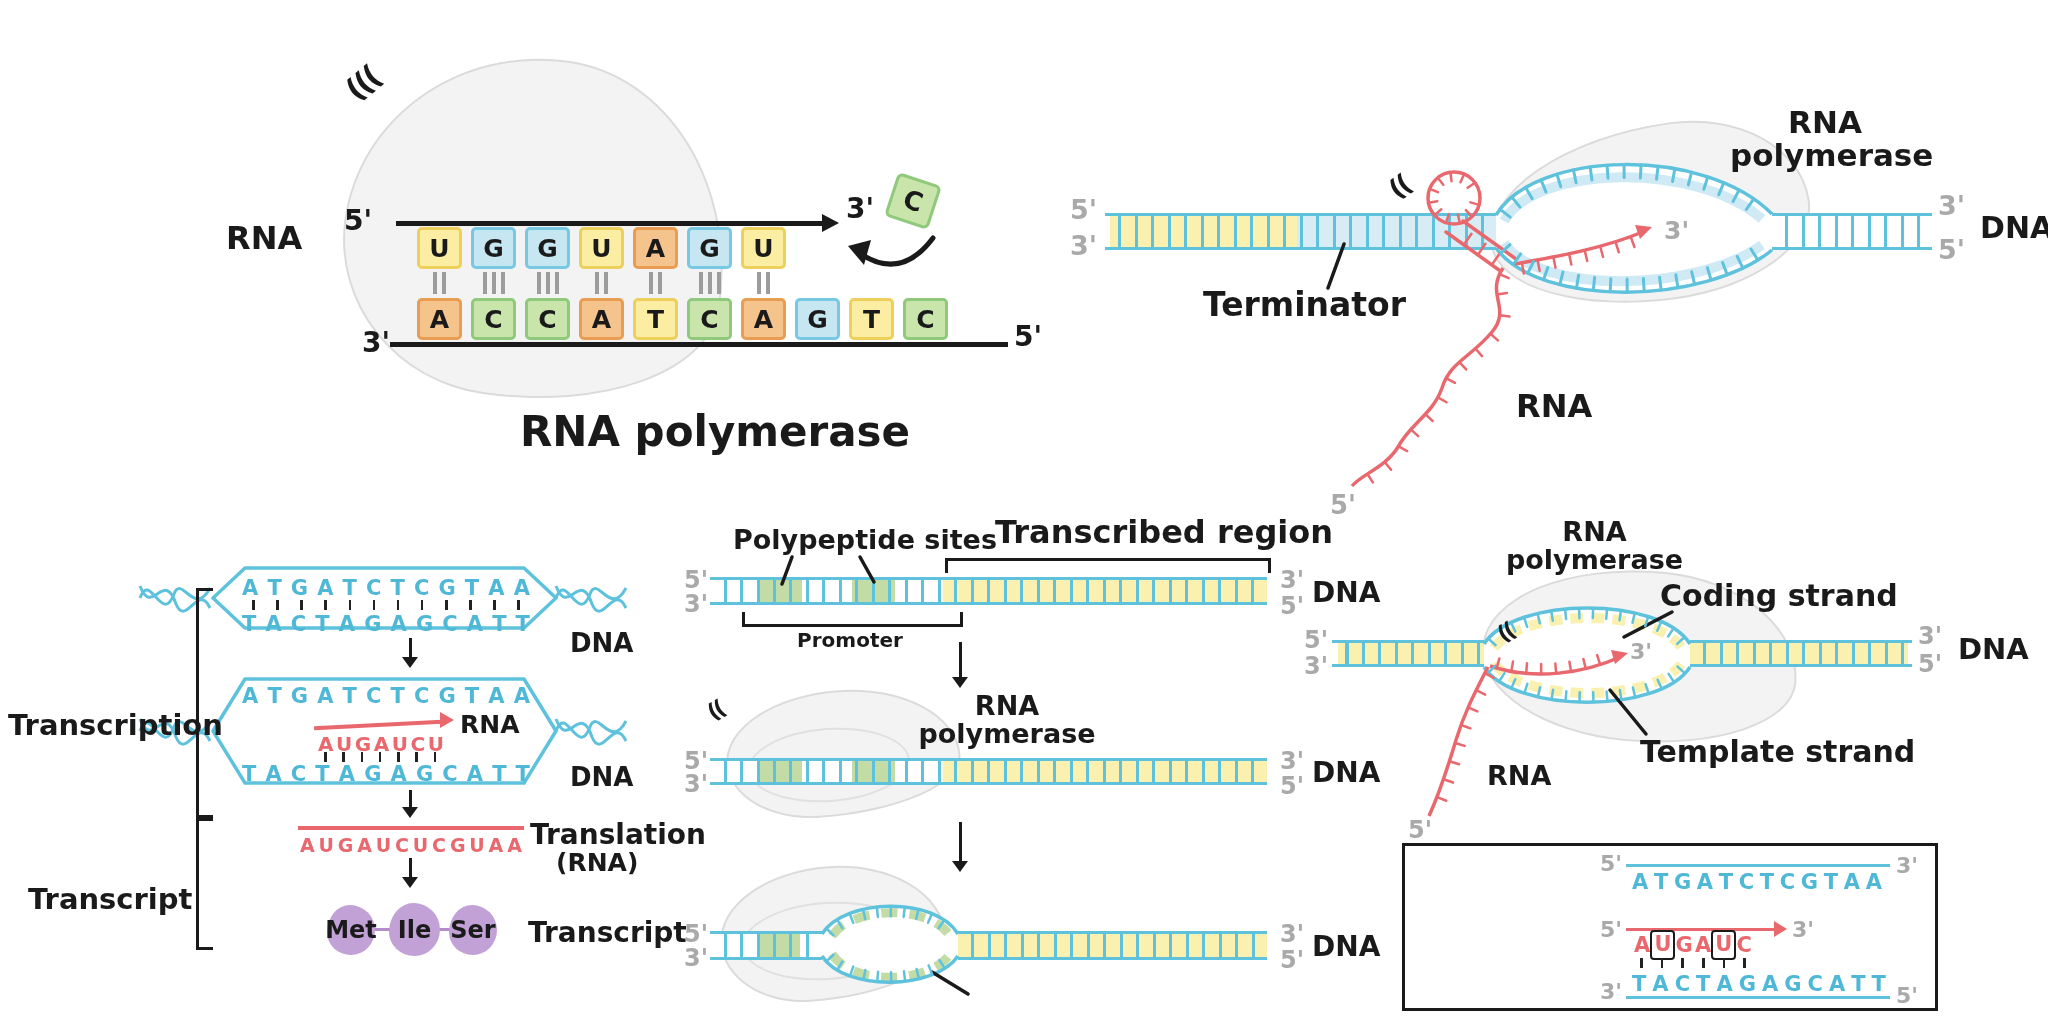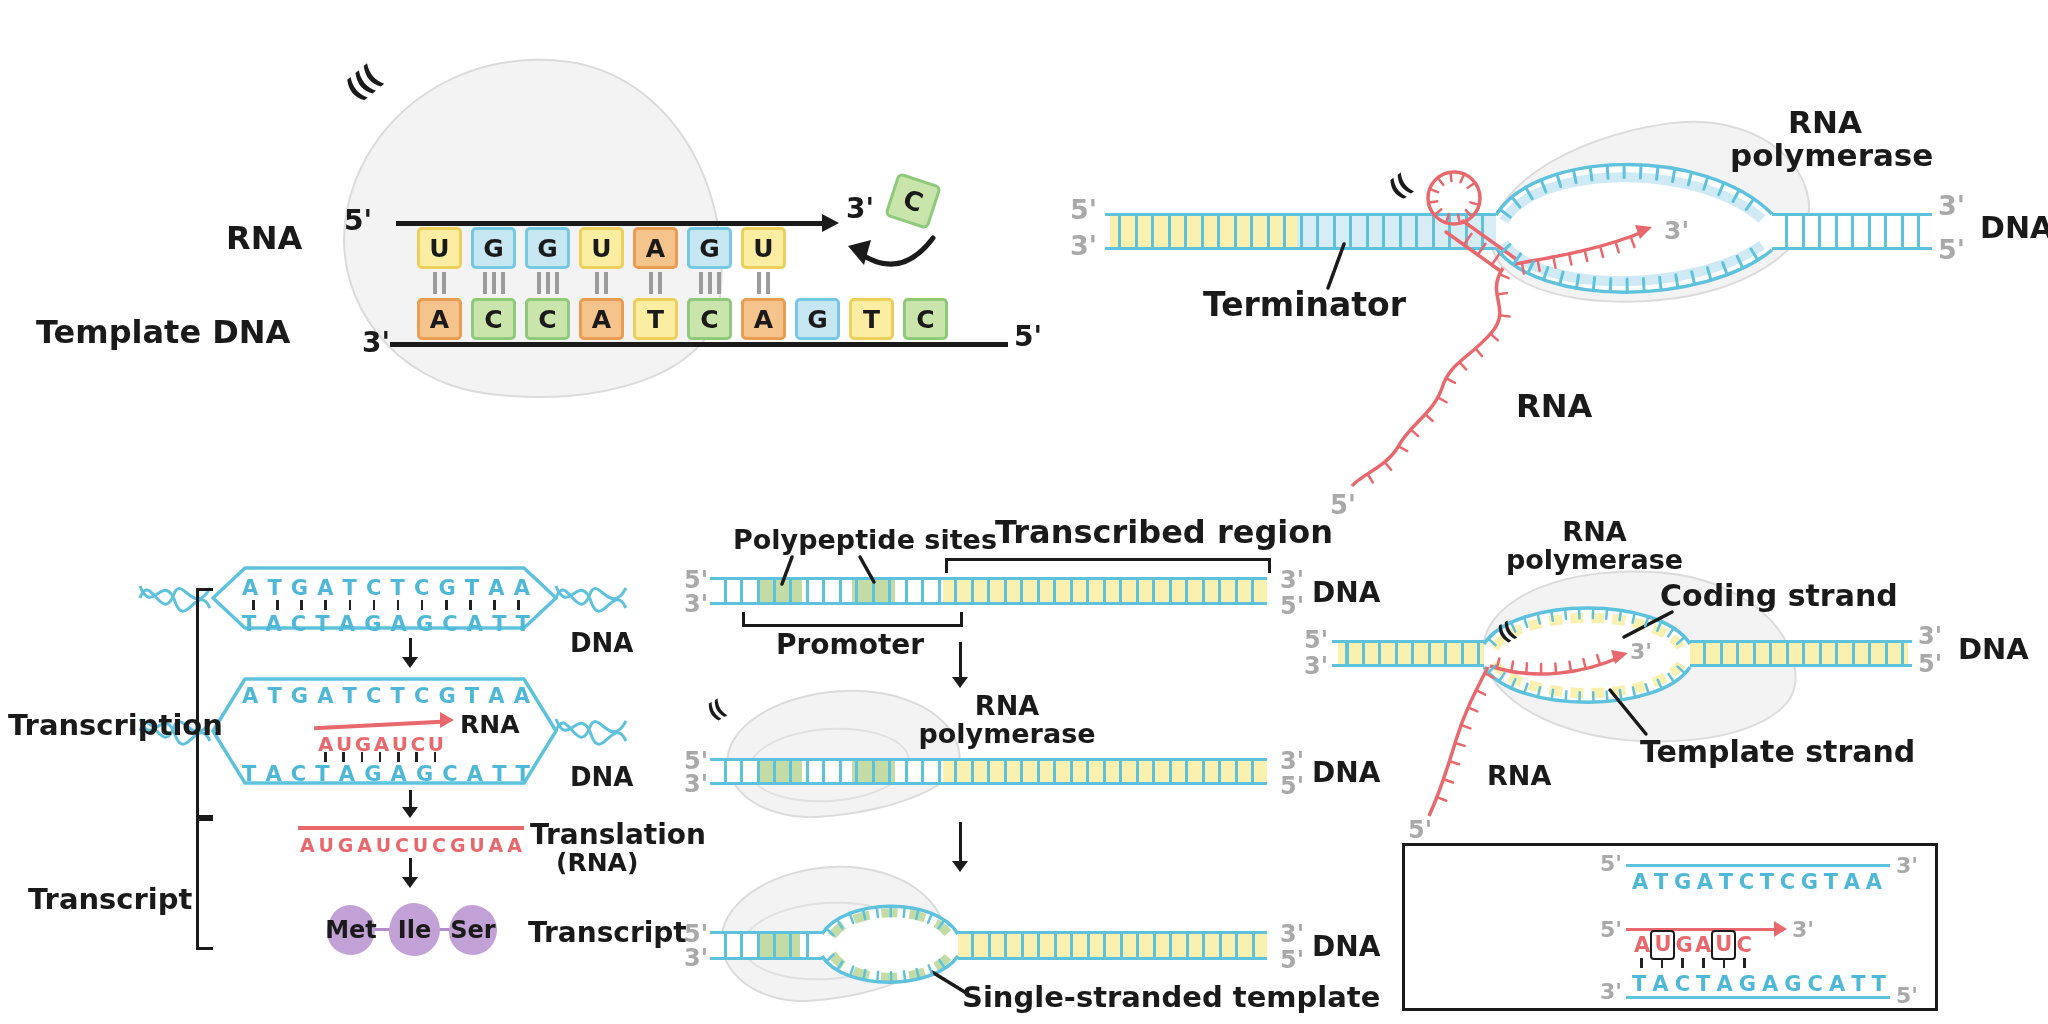--- a/index.html
+++ b/index.html
@@ -348,23 +348,23 @@
       <div class="tile orange" style="left: 162px;">A</div>
       <div class="tile yellow" style="left: 216px;">T</div>
       <div class="tile green" style="left: 270px;">C</div>
       <div class="tile orange" style="left: 324px;">A</div>
       <div class="tile blue" style="left: 378px;">G</div>
       <div class="tile yellow" style="left: 432px;">T</div>
       <div class="tile green" style="left: 486px;">C</div>
     </div>
 
   <div class="blackline" style="left:390px;top:342px;width:618px;height:4.5px"></div>
-  <div class="lbl" style="left:36px;top:316px;font-size:32px">Template DNA</div>
   <div class="lbl" style="left:362px;top:328px;font-size:28px">3'</div>
   <div class="lbl" style="left:1014px;top:322px;font-size:28px">5'</div>
+  <div class="lbl ctr" style="left:520px;top:410px;width:390px;font-size:42px">RNA polymerase</div>
 
   <div class="lbl ctr" style="left:1730px;top:106px;width:190px;font-size:31px">
     <div>RNA</div>
     <div>polymerase</div>
   </div>
   <div class="motion" style="left:1390px;top:172px;font-size:26px;transform:rotate(-35deg)">((</div>
   <div class="lbl gray" style="left:1070px;top:196px;font-size:27px">5'</div>
   <div class="lbl gray" style="left:1070px;top:232px;font-size:27px">3'</div>
   <div class="lbl gray" style="left:1938px;top:192px;font-size:27px">3'</div>
   <div class="lbl gray" style="left:1938px;top:236px;font-size:27px">5'</div>
@@ -504,21 +504,21 @@
       <div class="head"></div>
     </div>
 
   <div></div>
   <div class="lbl" style="left:528px;top:918px;font-size:28px">Transcript</div>
 
   <div class="lbl ctr" style="left:733px;top:526px;width:210px;font-size:27px">Polypeptide sites</div>
   <div class="lbl ctr" style="left:995px;top:516px;width:240px;font-size:32px">Transcribed region</div>
   <div class="bracket-down" style="left:945px;top:558px;width:320px;height:12px"></div>
   <div class="bracket-up" style="left:742px;top:612px;width:215px;height:12px"></div>
-  <div class="lbl ctr" style="left:745px;top:630px;width:210px;font-size:28px">Promoter</div>
+  <div class="lbl ctr" style="left:745px;top:630px;width:210px;font-size:20px">Promoter</div>
 
   <div class="lbl gray" style="left:684px;top:568px;font-size:24px">5'</div>
   <div class="lbl gray" style="left:684px;top:592px;font-size:24px">3'</div>
   <div class="lbl gray" style="left:1280px;top:568px;font-size:24px">3'</div>
   <div class="lbl gray" style="left:1280px;top:594px;font-size:24px">5'</div>
   <div class="lbl" style="left:1312px;top:578px;font-size:28px">DNA</div>
 
   <div class="darr" style="left:950px;top:642px;height:46px">
       <div class="stem"></div>
       <div class="head"></div>
@@ -538,21 +538,20 @@
   <div class="darr" style="left:950px;top:822px;height:50px">
       <div class="stem"></div>
       <div class="head"></div>
     </div>
 
   <div class="lbl gray" style="left:684px;top:922px;font-size:24px">5'</div>
   <div class="lbl gray" style="left:684px;top:946px;font-size:24px">3'</div>
   <div class="lbl gray" style="left:1280px;top:922px;font-size:24px">3'</div>
   <div class="lbl gray" style="left:1280px;top:948px;font-size:24px">5'</div>
   <div class="lbl" style="left:1312px;top:932px;font-size:28px">DNA</div>
-  <div class="lbl" style="left:962px;top:982px;font-size:29px">Single-stranded template</div>
 
   <div class="lbl ctr" style="left:1502px;top:518px;width:185px;font-size:27px">
     <div>RNA</div>
     <div>polymerase</div>
   </div>
   <div class="motion" style="left:1498px;top:620px;font-size:22px;transform:rotate(-30deg)">((</div>
   <div class="lbl gray" style="left:1304px;top:628px;font-size:24px">5'</div>
   <div class="lbl gray" style="left:1304px;top:654px;font-size:24px">3'</div>
   <div class="lbl" style="left:1660px;top:580px;font-size:30px">Coding strand</div>
   <div class="lbl" style="left:1640px;top:736px;font-size:30px">Template strand</div>

